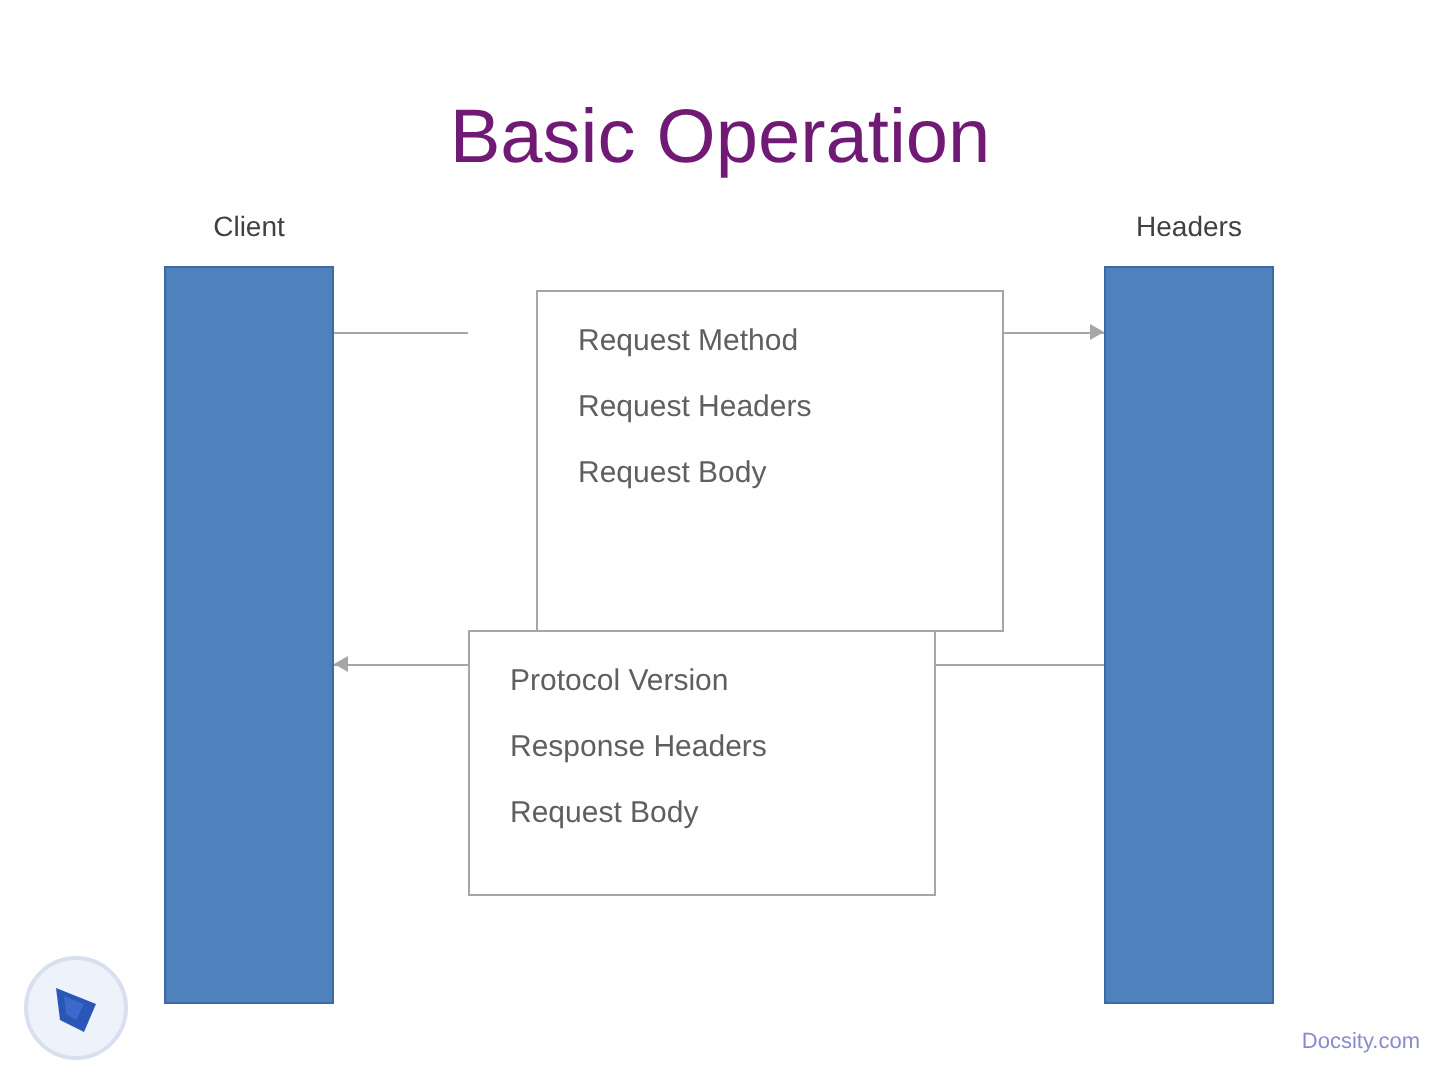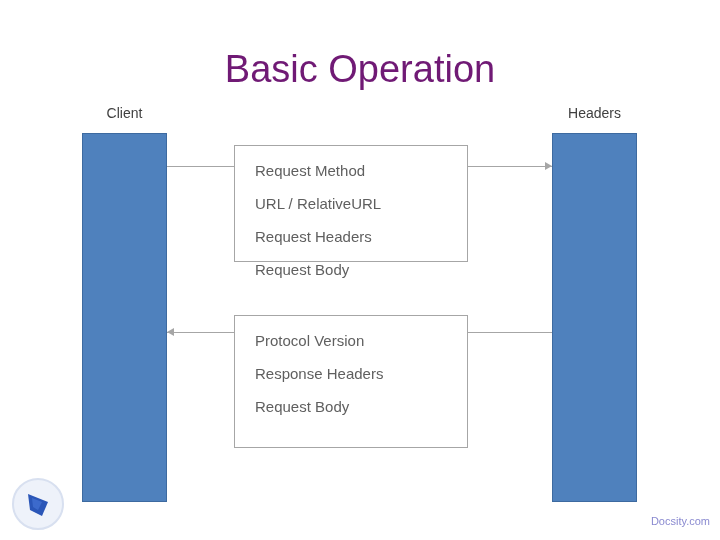--- a/index.html
+++ b/index.html
@@ -51,21 +51,21 @@
 
     .msg-box {
       position: absolute;
       left: 234px;
       width: 234px;
       border: 1.5px solid #a6a6a6;
       background: #ffffff;
       box-sizing: border-box;
       padding: 8px 0 0 20px;
     }
-    .msg-box.request { top: 145px; height: 117px; }
+    .msg-box.request { top: 145px; height: 171px; margin-left: 34px; }
     .msg-box.response { top: 315px; height: 133px; }
     .msg-line {
       font-size: 15px;
       line-height: 33px;
       color: #5f5f5f;
       white-space: nowrap;
     }
 
     .connector {
       position: absolute;
@@ -128,21 +128,20 @@
 <div class="connector req-left"></div>
 <div class="connector req-right"></div>
 <div class="arrowhead to-server"></div>
 
 <div class="connector res-left"></div>
 <div class="connector res-right"></div>
 <div class="arrowhead to-client"></div>
 
 <div class="msg-box request">
   <div class="msg-line">Request Method</div>
-  <div class="msg-line">URL / RelativeURL</div>
   <div class="msg-line">Request Headers</div>
   <div class="msg-line">Request Body</div>
 </div>
 
 <div class="msg-box response">
   <div class="msg-line">Protocol Version</div>
   <div class="msg-line">Response Headers</div>
   <div class="msg-line">Request Body</div>
 </div>
 

